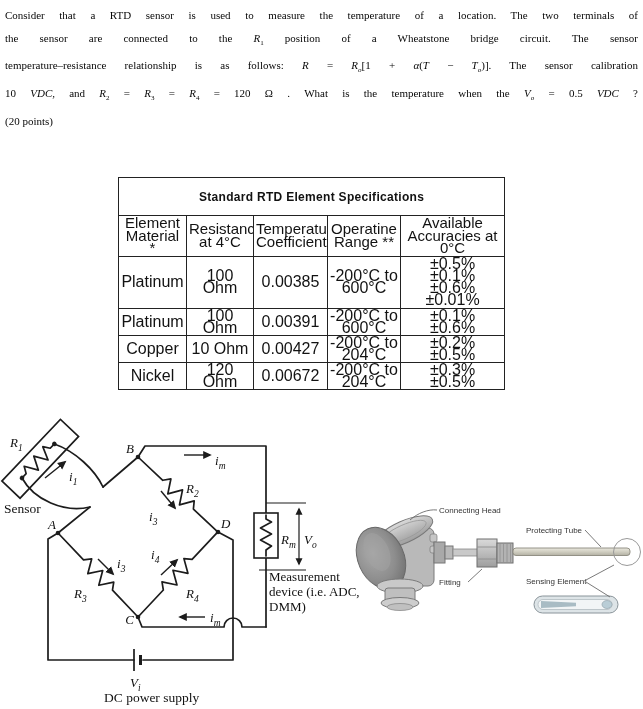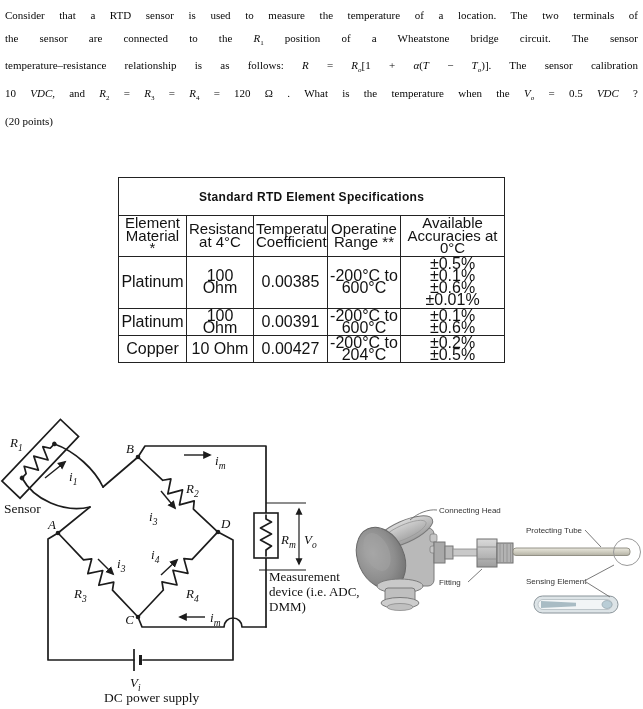--- a/index.html
+++ b/index.html
@@ -94,20 +94,29 @@
   </tr>
   <tr class="data" style="height:26px">
     <td>Copper</td>
     <td>10 Ohm</td>
     <td>0.00427</td>
     <td>-200°C to
 204°C</td>
     <td>±0.2%
 ±0.5%</td>
   </tr>
+  <tr class="data" style="height:25px">
+    <td>Nickel</td>
+    <td>120 Ohm</td>
+    <td>0.00672</td>
+    <td>-200°C to
+204°C</td>
+    <td>±0.3%
+±0.5%</td>
+  </tr>
 </tbody>
   </table>
 
 <svg id="figures" width="643" height="294" viewBox="0 415 643 294">
   <defs>
     <marker id="ah" viewBox="0 0 10 10" refX="7.5" refY="5" markerWidth="6.5" markerHeight="6.5" orient="auto-start-reverse">
       <path d="M0,0.5 L9.5,5 L0,9.5 Z" fill="#1c1c1c"></path>
     </marker>
     <radialGradient id="dome" cx="38%" cy="38%" r="75%">
       <stop offset="0%" stop-color="#ababab"></stop>

